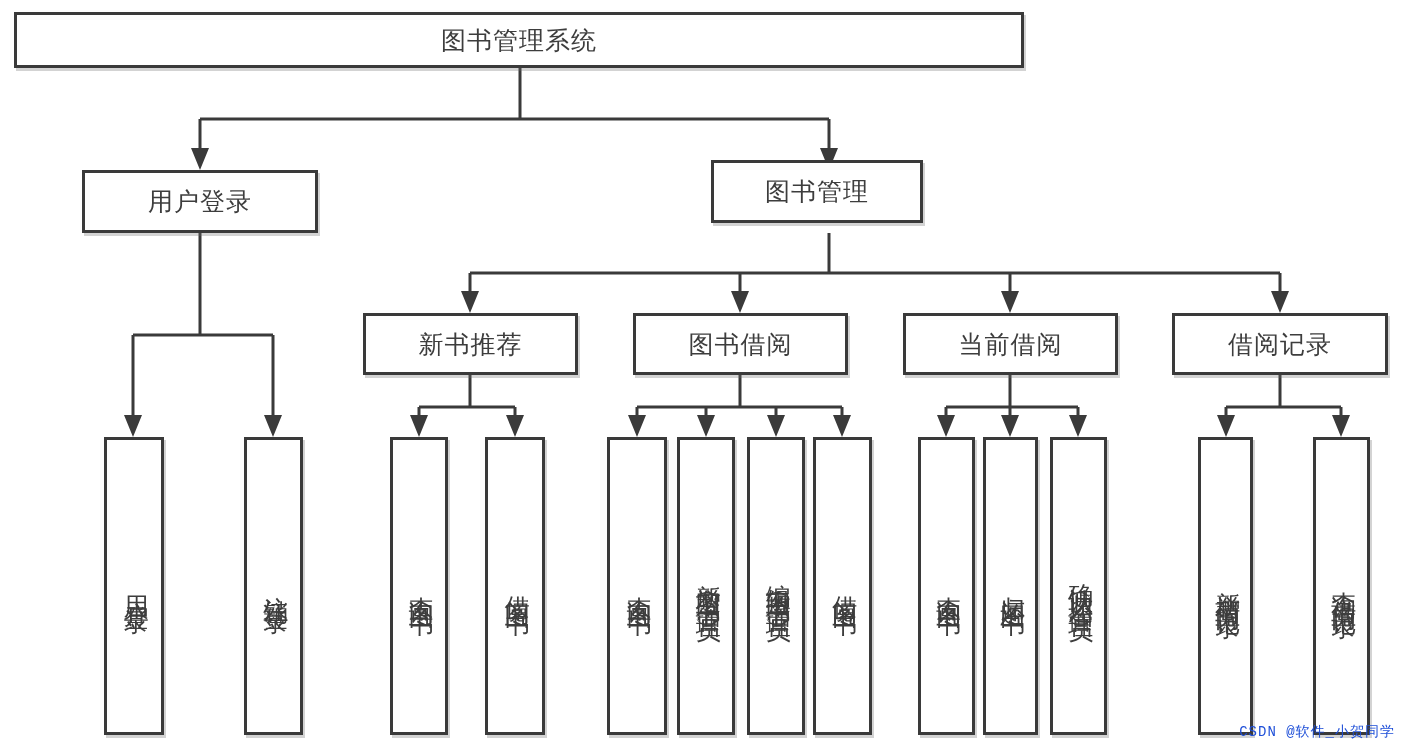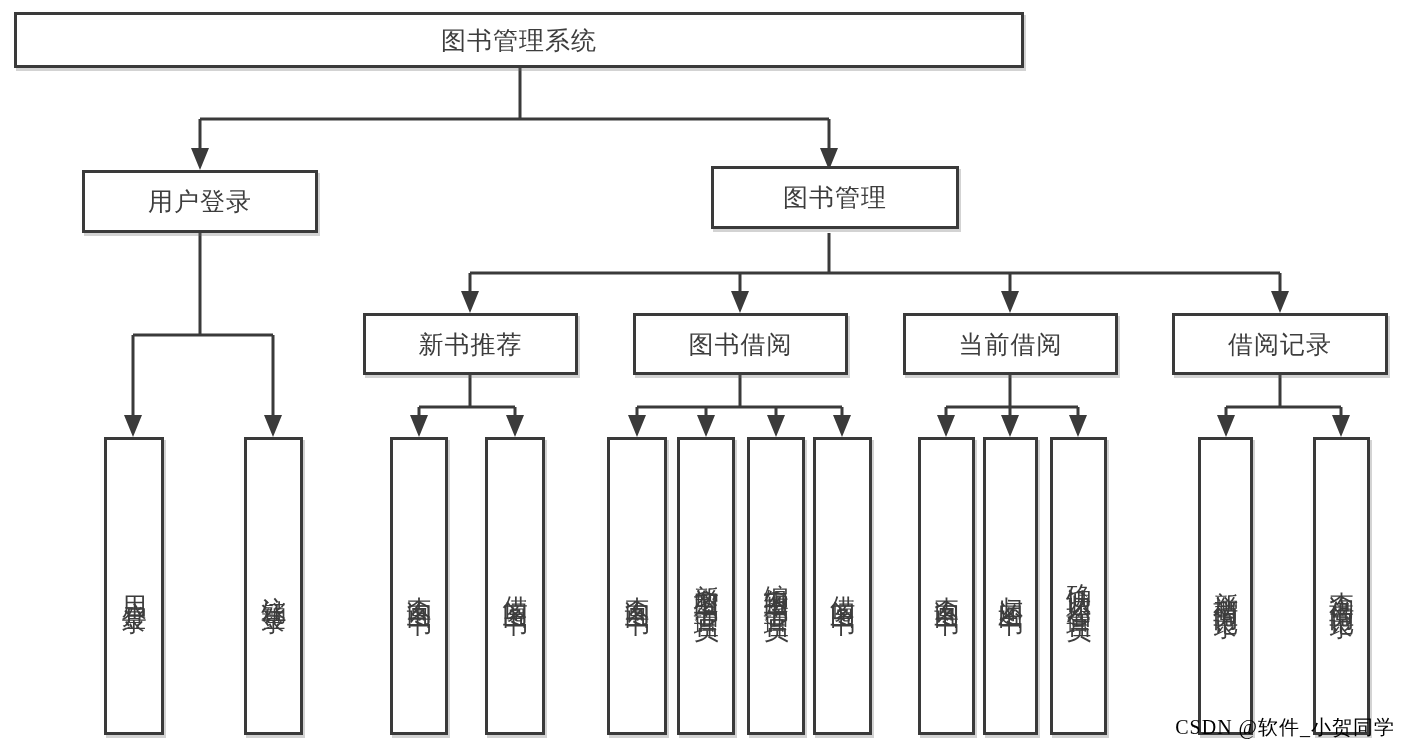--- a/index.html
+++ b/index.html
@@ -1,20 +1,20 @@
 <!DOCTYPE html>
 <html><head>
 <meta charset="utf-8">
 <style>
   html,body{margin:0;padding:0;background:#ffffff;}
   #canvas{
     position:relative;
     width:1405px;height:747px;
     background:#ffffff;
-    font-family:Liberation Serif, serif;
+    font-family:Liberation Mono, monospace;
     color:#3d3d3d;
     overflow:hidden;
   }
   svg.connectors{position:absolute;left:0;top:0;width:1405px;height:747px;}
   .box{
     position:absolute;
     box-sizing:border-box;
     background:#ffffff;
     border:3px solid #3a3a3a;
     display:flex;
@@ -31,22 +31,22 @@
     writing-mode:vertical-rl;
     text-orientation:mixed;
     font-size:25px;
     letter-spacing:5px;
     line-height:1.1;
   }
   .watermark{
     position:absolute;
     right:10px;
     bottom:6px;
-    font-size:20px;
-    color:#000000;
+    font-size:14px;
+    color:#1d4ed8;
     letter-spacing:1px;
     white-space:nowrap;
     text-align:right;
   }
 </style>
 </head>
 <body>
 
 <div id="canvas">
 
@@ -63,21 +63,21 @@
          M124 415L142 415L133 437Z M264 415L282 415L273 437Z
          M410 415L428 415L419 437Z M506 415L524 415L515 437Z
          M628 415L646 415L637 437Z M697 415L715 415L706 437Z M767 415L785 415L776 437Z M833 415L851 415L842 437Z
          M937 415L955 415L946 437Z M1001 415L1019 415L1010 437Z M1069 415L1087 415L1078 437Z
          M1217 415L1235 415L1226 437Z M1332 415L1350 415L1341 437Z"></path>
   </svg>
 
   <div class="box box-h" style="left:14px;top:12px;width:1010px;height:56px;">图书管理系统</div>
 
   <div class="box box-h" style="left:82px;top:170px;width:236px;height:63px;">用户登录</div>
-  <div class="box box-h" style="left:711px;top:166px;width:248px;height:63px;">图书管理</div>
+  <div class="box box-h" style="left:711px;top:160px;width:212px;height:63px;">图书管理</div>
 
   <div class="box box-h" style="left:363px;top:313px;width:215px;height:62px;text-align:center;">新书推荐</div>
   <div class="box box-h" style="left:903px;top:313px;width:215px;height:62px;">当前借阅</div>
   <div class="box box-h" style="left:633px;top:313px;width:215px;height:62px;">图书借阅</div>
   <div class="box box-h" style="left:1172px;top:313px;width:216px;height:62px;text-align:right;">借阅记录</div>
 
   <div class="box box-v" style="left:104px;top:437px;width:60px;height:298px;">用户登录</div>
   <div class="box box-v" style="left:244px;top:437px;width:59px;height:298px;">注销登录</div>
 
   <div class="box box-v" style="left:390px;top:437px;width:58px;height:298px;">查询图书</div>

